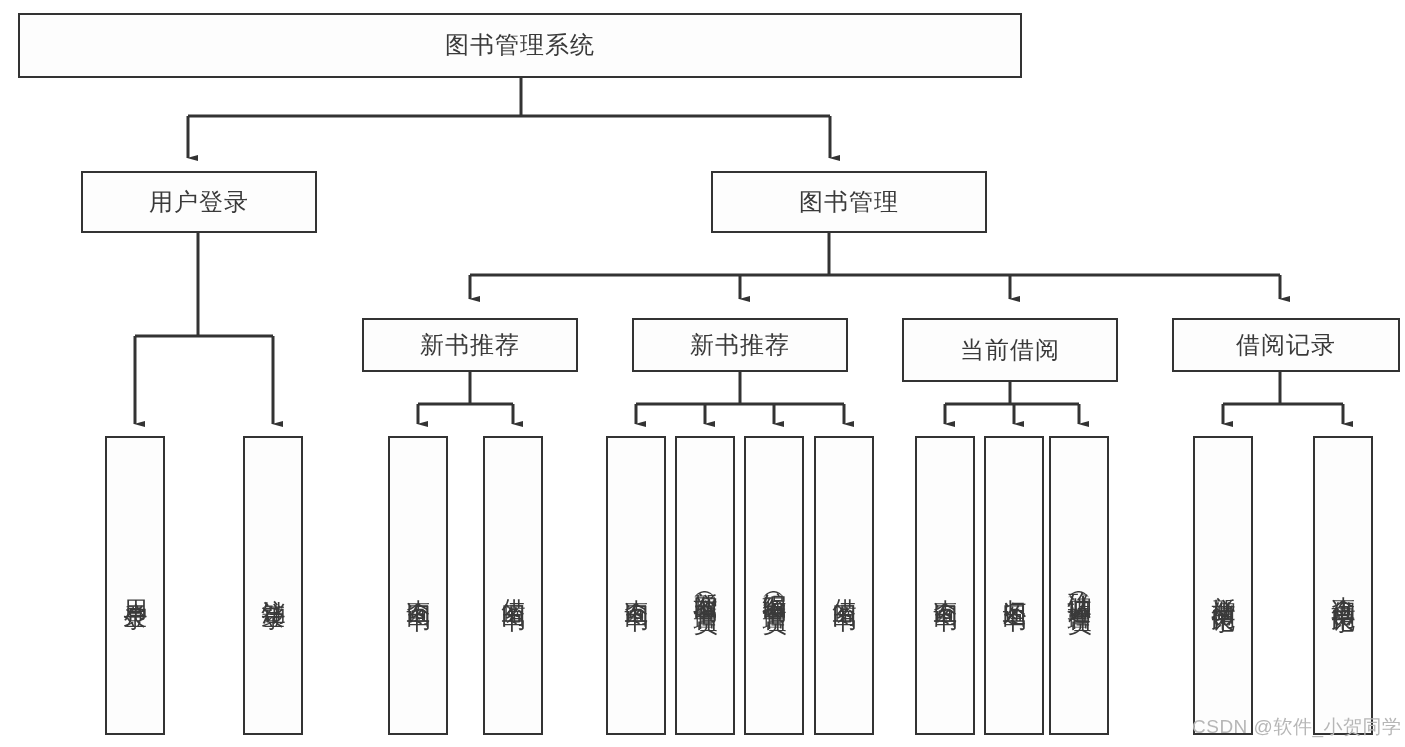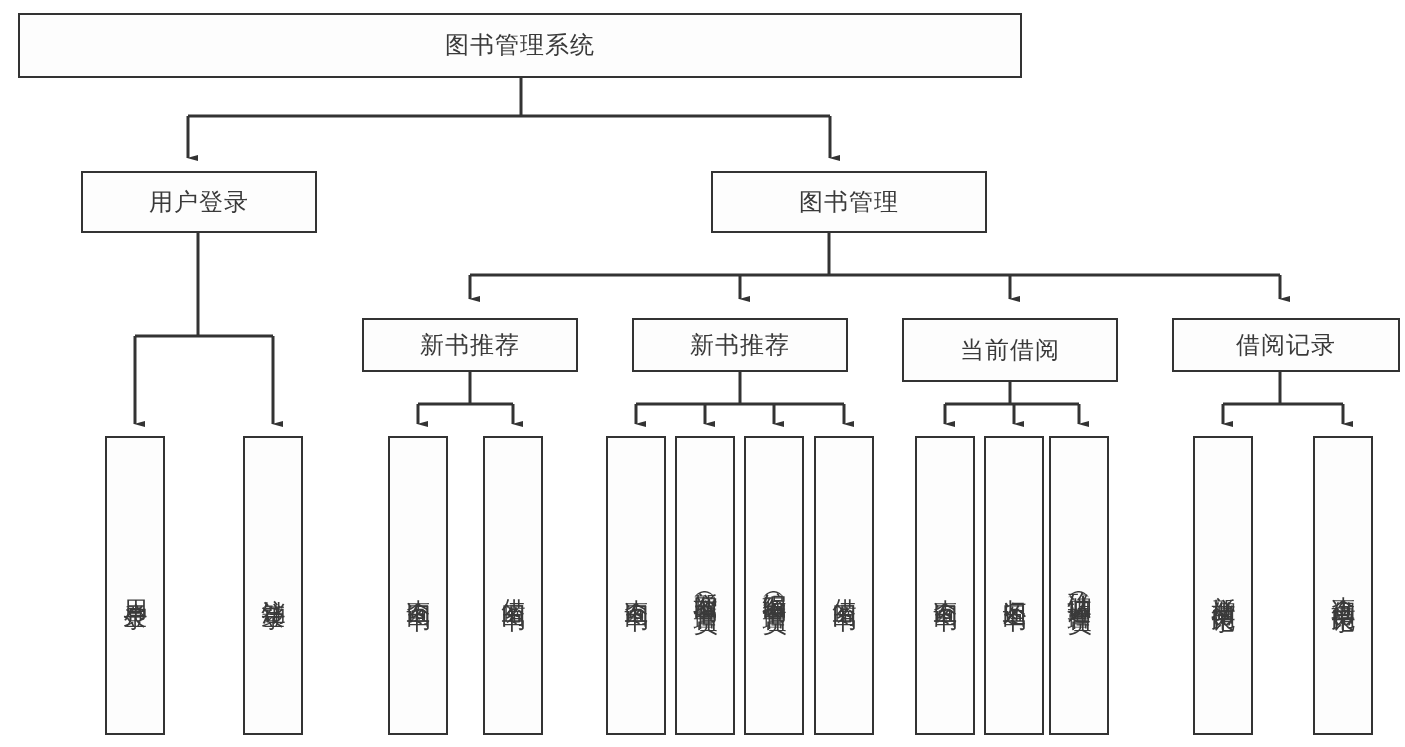--- a/index.html
+++ b/index.html
@@ -181,14 +181,15 @@
     <span class="vtext">确认归还（管理员）</span>
   </div>
 
   <div class="node vert" style="left:1193px; top:436px; width:60px; height:299px;">
     <span class="vtext">新增借阅记录</span>
   </div>
   <div class="node vert" style="left:1313px; top:436px; width:60px; height:299px;">
     <span class="vtext">查询借阅记录</span>
   </div>
 
+  <div class="watermark">CSDN @软件_小贺同学</div>
 
 </div>
 
 </body></html>

